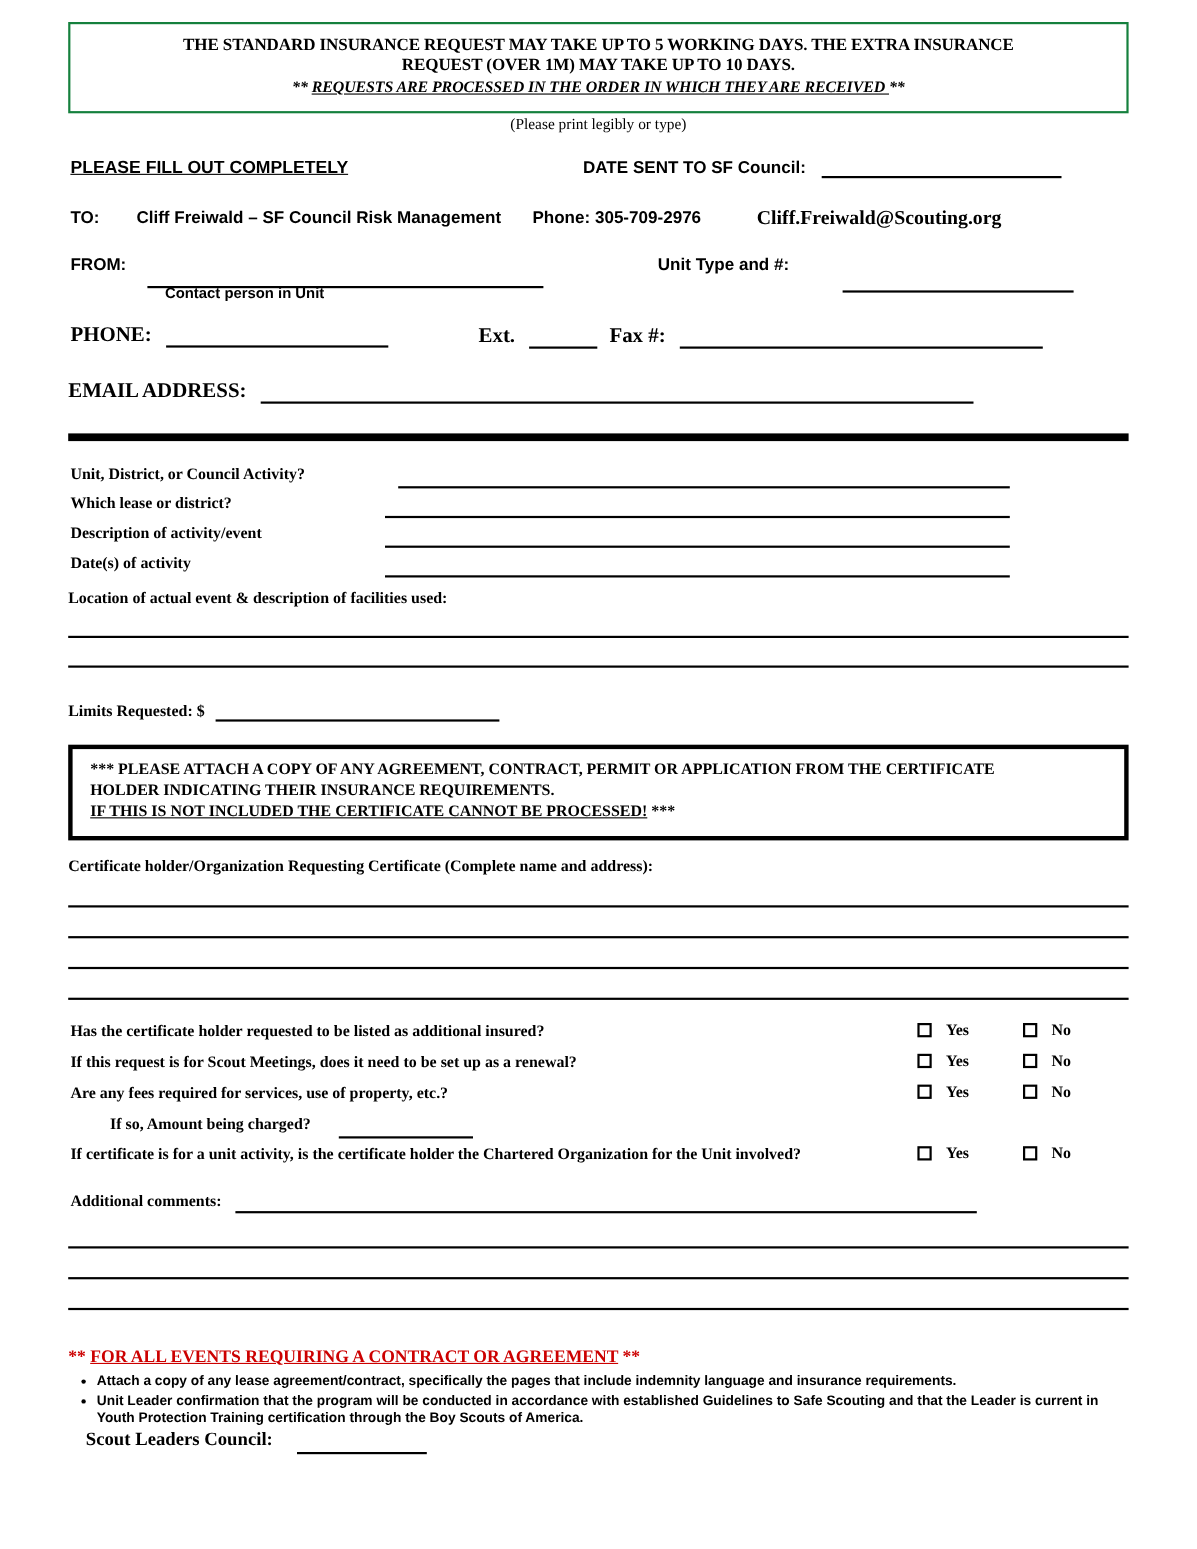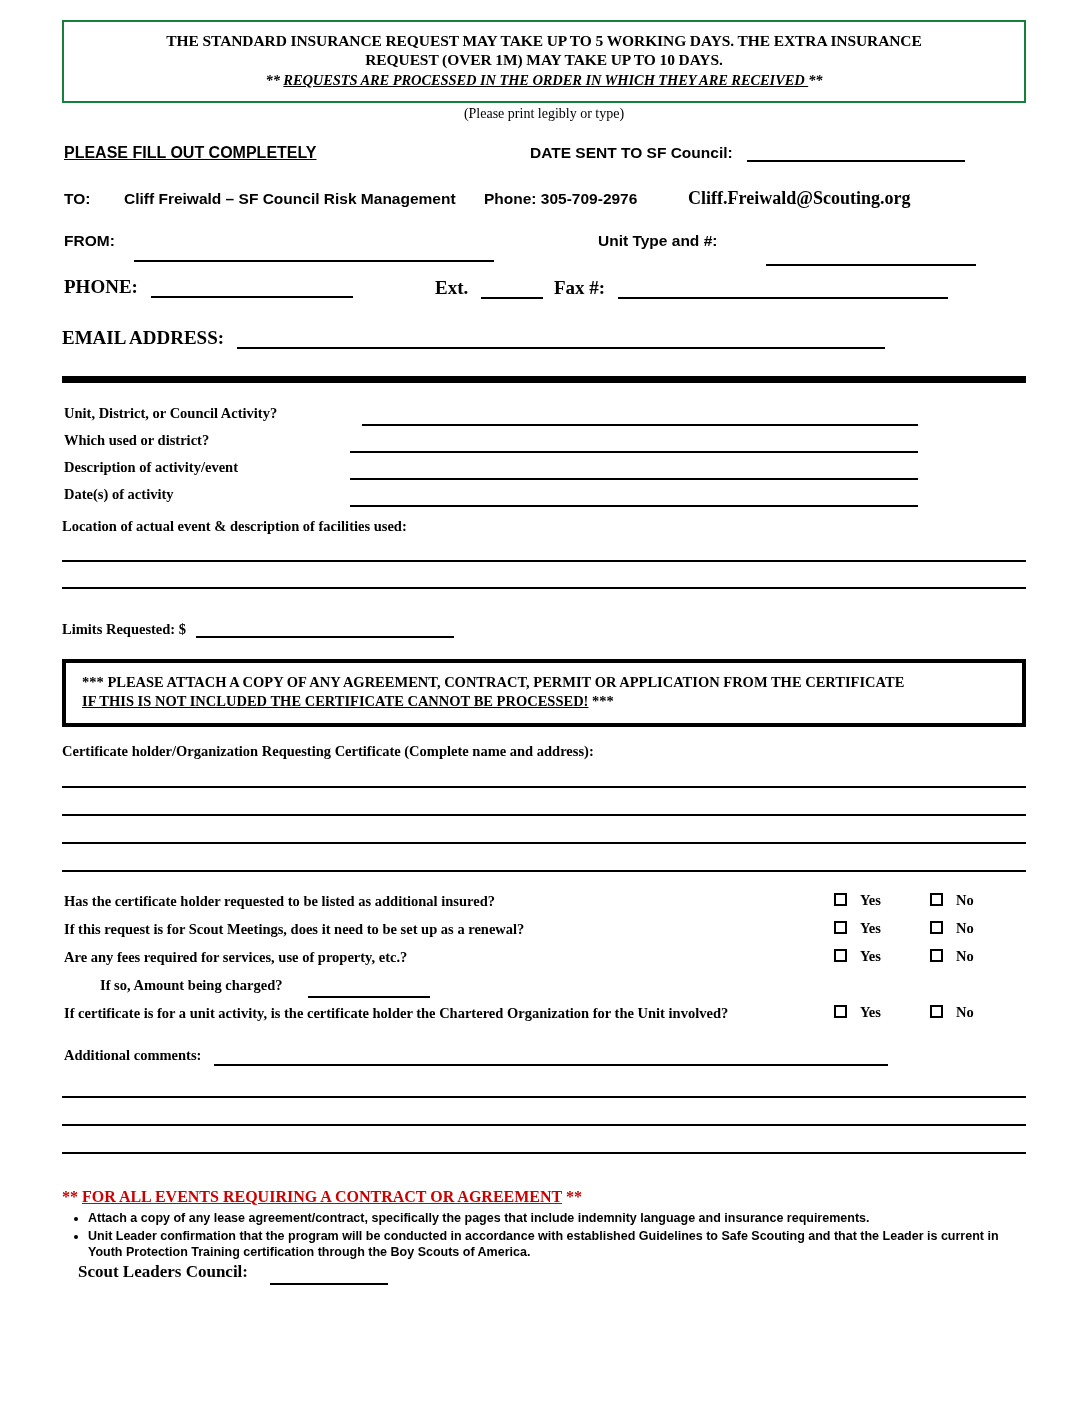--- a/index.html
+++ b/index.html
@@ -325,20 +325,21 @@
     <span class="phone sans-b">Phone:  305-709-2976</span>
     <span class="email">Cliff.Freiwald@Scouting.org</span>
   </div>
 
   <div class="from-row">
     <span class="lbl sans-b">FROM:</span>
     <span class="fill" style="position:absolute;left:72px;top:14px;width:360px;"></span>
     <span class="unit-lbl sans-b">Unit Type and #:</span>
     <span class="fill" style="position:absolute;left:704px;top:18px;width:210px;"></span>
   </div>
+  <div class="sub-caption">Contact person in Unit</div>
 
   <div class="phone-row">
     <span class="p1">
       <span>PHONE:</span>
       <span class="fill" style="width:202px;margin-left:8px;"></span>
     </span>
     <span class="p2">
       <span>Ext.</span>
       <span class="fill" style="width:62px;margin-left:8px;"></span>
     </span>
@@ -354,21 +355,21 @@
   </div>
 
   <div class="thick-rule"></div>
 
   <div class="act-block">
     <div class="act-row">
       <span class="q">Unit, District, or Council Activity?</span>
       <span class="line" style="left:300px;right:108px;"></span>
     </div>
     <div class="act-row">
-      <span class="q">Which used or district?</span>
+      <span class="q">Which lease or district?</span>
       <span class="line" style="left:288px;right:108px;"></span>
     </div>
     <div class="act-row">
       <span class="q">Description of activity/event</span>
       <span class="line" style="left:288px;right:108px;"></span>
     </div>
     <div class="act-row">
       <span class="q">Date(s) of activity</span>
       <span class="line" style="left:288px;right:108px;"></span>
     </div>
@@ -378,20 +379,21 @@
   <div class="full-line"></div>
   <div class="full-line"></div>
 
   <div class="limits-row">
     <span>Limits Requested: $</span>
     <span class="fill" style="width:258px;margin-left:6px;"></span>
   </div>
 
   <div class="attach-box">
     <div class="attach-line">*** PLEASE ATTACH A COPY OF ANY AGREEMENT, CONTRACT, PERMIT OR APPLICATION FROM THE CERTIFICATE</div>
+    <div class="attach-line">HOLDER INDICATING THEIR INSURANCE REQUIREMENTS.</div>
     <div class="attach-line"><u>IF THIS IS NOT INCLUDED THE CERTIFICATE CANNOT BE PROCESSED!</u><span> ***</span></div>
   </div>
 
   <div class="cert-label"><span>Certificate holder/Organization Requesting Certificate </span><span class="serif-b">(Complete name and address):</span></div>
   <div class="cert-line"></div>
   <div class="cert-line"></div>
   <div class="cert-line"></div>
   <div class="cert-line"></div>
 
   <div class="qblock">

